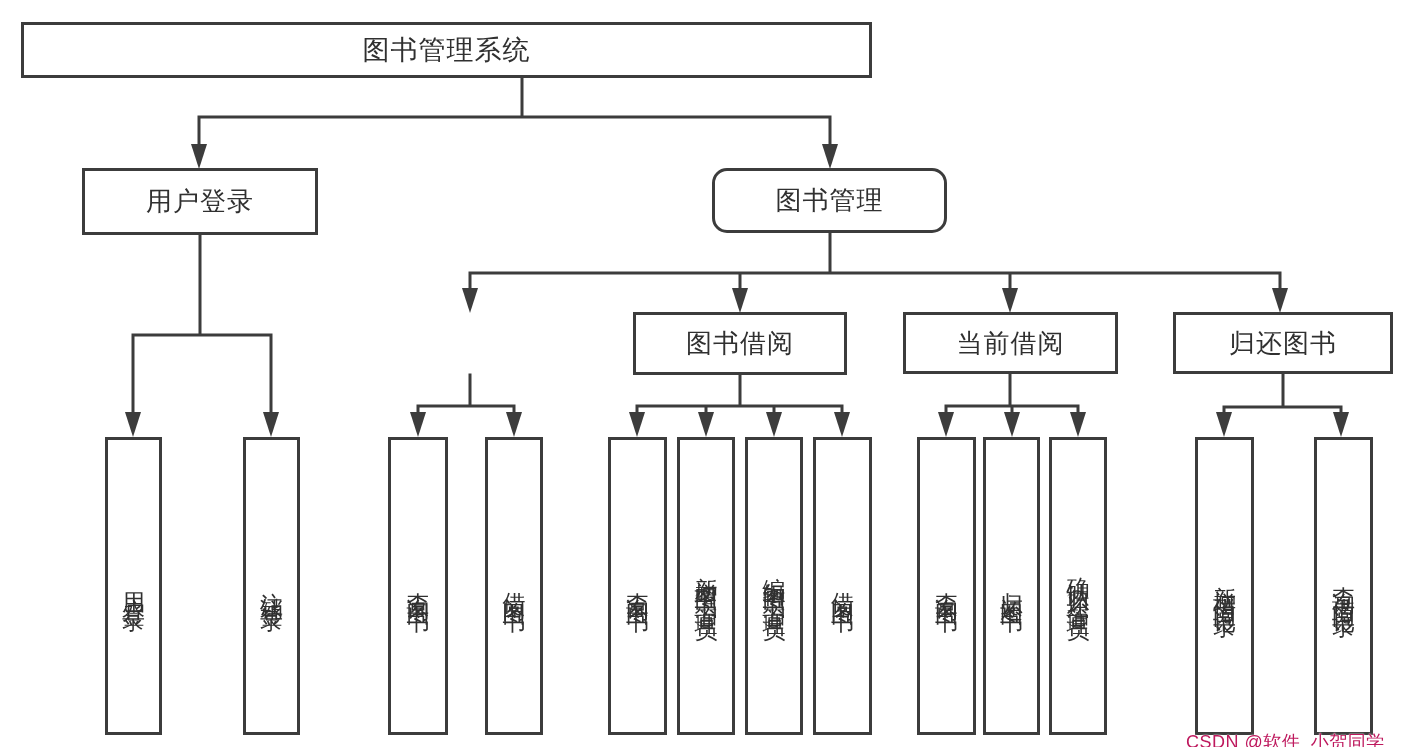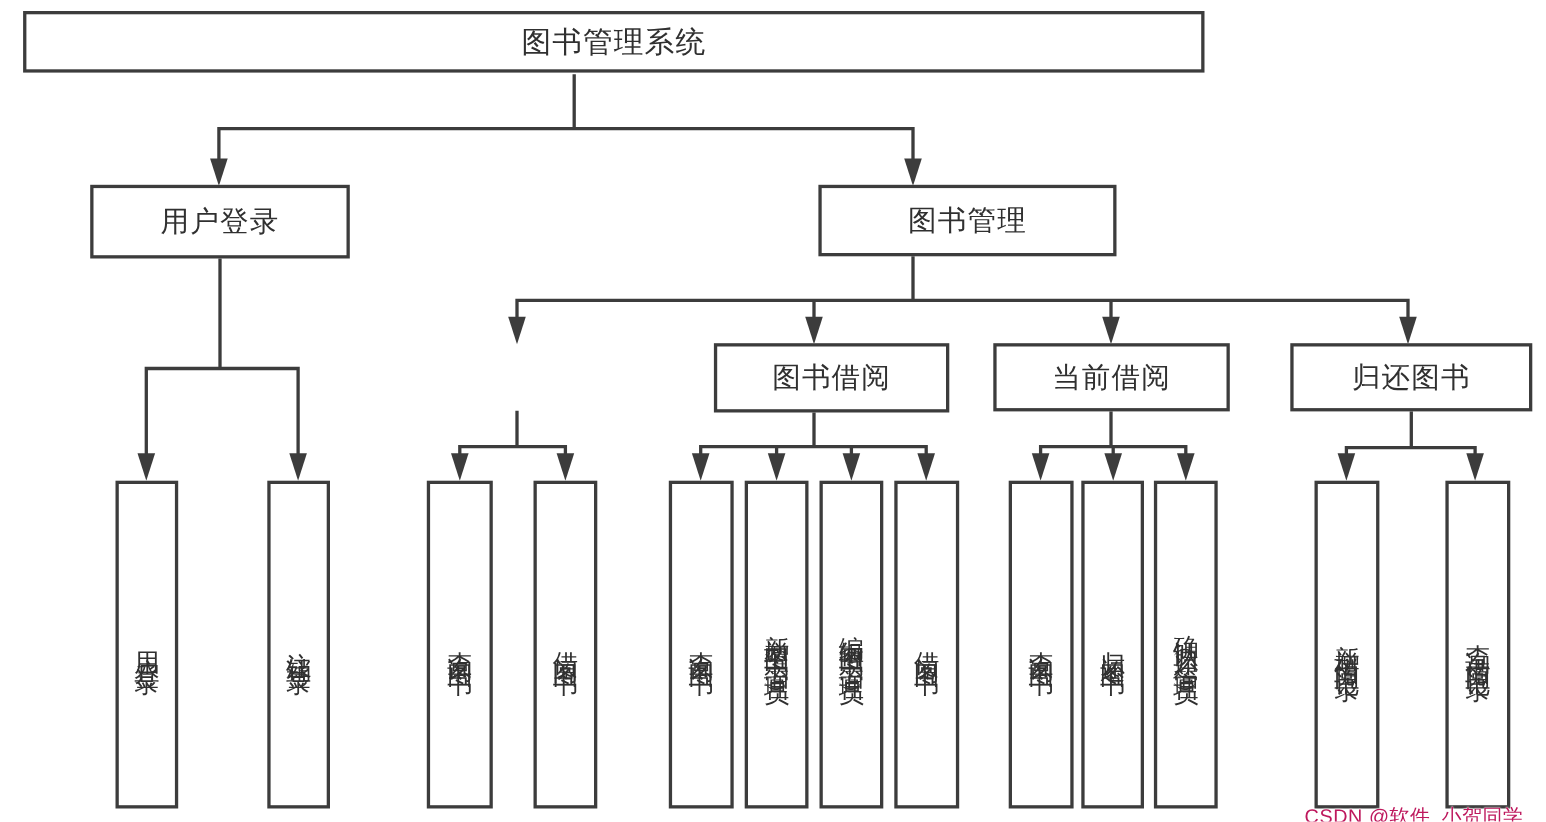--- a/index.html
+++ b/index.html
@@ -87,26 +87,26 @@
       <polygon points="766,412 782,412 774,437"></polygon>
       <polygon points="834,412 850,412 842,437"></polygon>
       <polygon points="938,412 954,412 946,437"></polygon>
       <polygon points="1004,412 1020,412 1012,437"></polygon>
       <polygon points="1070,412 1086,412 1078,437"></polygon>
       <polygon points="1216,412 1232,412 1224,437"></polygon>
       <polygon points="1333,412 1349,412 1341,437"></polygon>
     </g>
   </svg>
 
-  <div class="node h root" style="left:21px;top:10px;width:1074px;height:56px;">图书管理系统</div>
+  <div class="node h root" style="left:21px;top:22px;width:851px;height:56px;">图书管理系统</div>
 
   <div class="node h" style="left:82px;top:168px;width:236px;height:67px;">用户登录</div>
-  <div class="node h" style="left:744px;top:168px;width:271px;height:65px;">图书管理</div>
+  <div class="node h" style="left:712px;top:168px;width:235px;height:65px;border-radius:15px;">图书管理</div>
 
-  <div class="node h" style="left:633px;top:312px;width:214px;height:63px;margin-left:16px;">图书借阅</div>
+  <div class="node h" style="left:633px;top:312px;width:214px;height:63px;">图书借阅</div>
   <div class="node h" style="left:903px;top:312px;width:215px;height:62px;text-align:center;">当前借阅</div>
   <div class="node h" style="left:1173px;top:312px;width:220px;height:62px;">归还图书</div>
 
   <div class="node v" style="left:105px;top:437px;width:57px;height:298px;">
     <span class="vtxt">用户登录</span>
   </div>
   <div class="node v" style="left:243px;top:437px;width:57px;height:298px;">
     <span class="vtxt">注销登录</span>
   </div>
 

